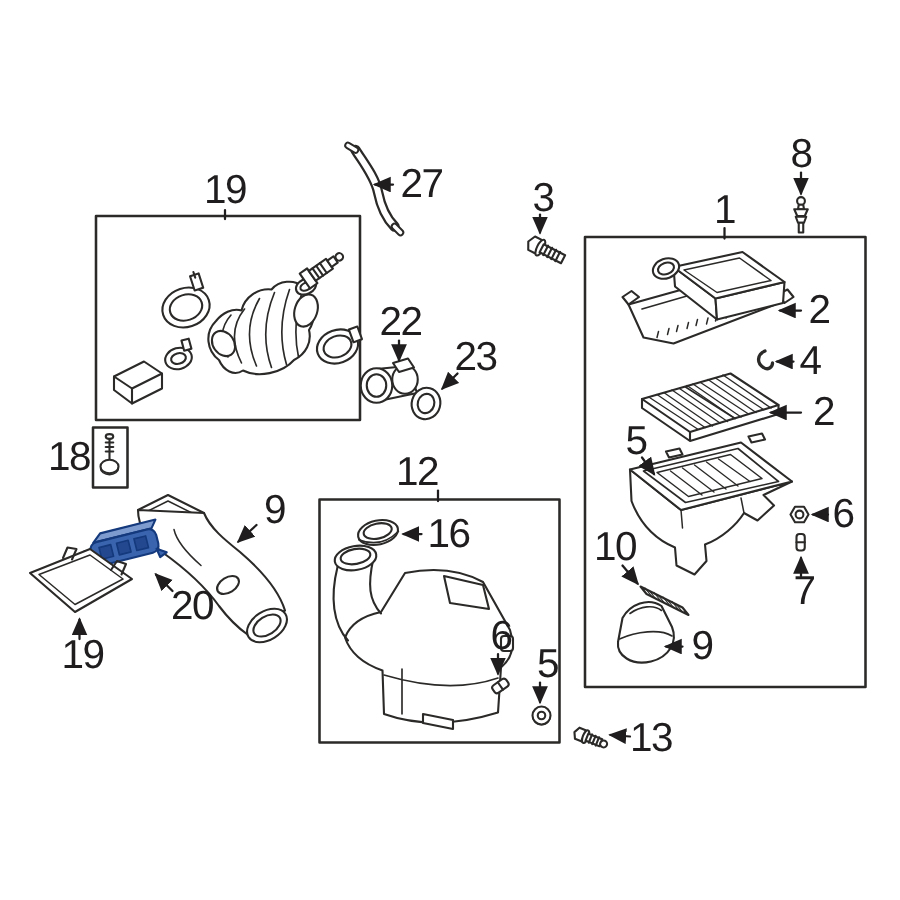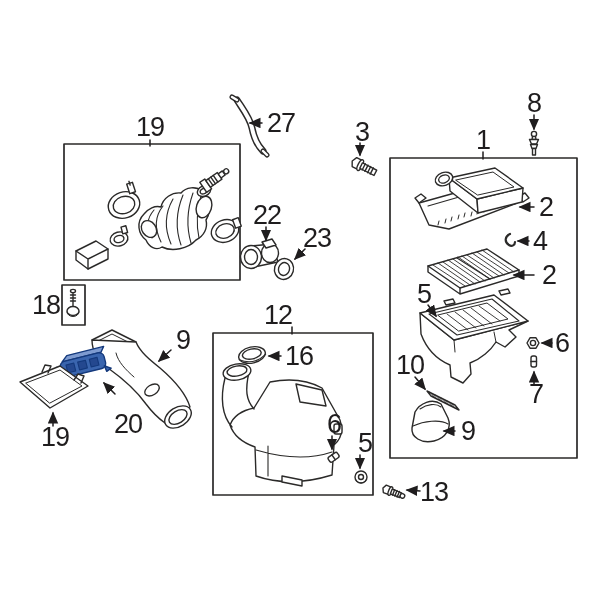--- a/index.html
+++ b/index.html
@@ -292,19 +292,19 @@
 <div class="callout" style="left:410px;top:365px">10</div>
 <div class="callout" style="left:549px;top:275px">2</div>
 <div class="callout" style="left:278px;top:315px">12</div>
 <div class="callout" style="left:434px;top:492px">13</div>
 <div class="callout" style="left:365px;top:443px">5</div>
 <div class="callout" style="left:334px;top:424px">6</div>
 <div class="callout" style="left:299px;top:356px">16</div>
 <div class="callout" style="left:183px;top:340px">9</div>
 <div class="callout" style="left:46px;top:305px">18</div>
 <div class="callout" style="left:55px;top:437px">19</div>
-<div class="callout" style="left:128px;top:424px">20</div>
+<div class="callout" style="left:128px;top:404px">20</div>
 <div class="callout" style="left:150px;top:127px">19</div>
 <div class="callout" style="left:267px;top:215px">22</div>
 <div class="callout" style="left:317px;top:238px">23</div>
 <div class="callout" style="left:281px;top:123px">27</div>
 
 </div>
 
 </body></html>

